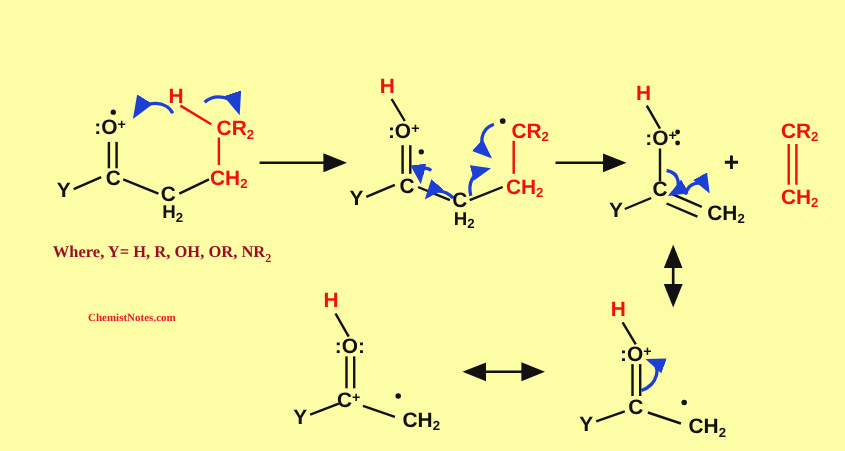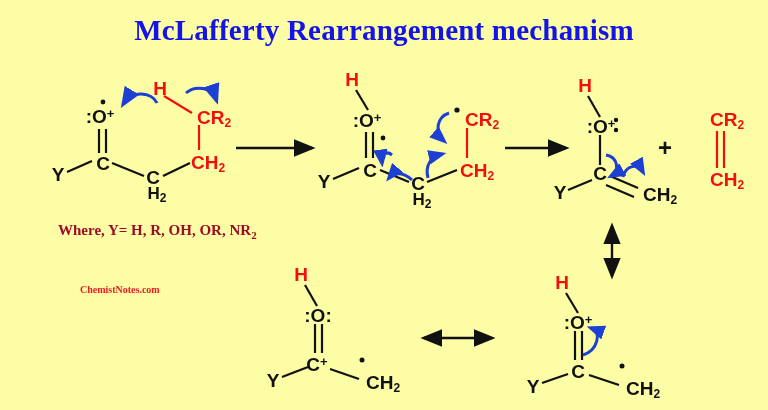--- a/index.html
+++ b/index.html
@@ -35,21 +35,20 @@
   }
   .note-where {
     position: absolute;
     left: 48px;
     top: 222px;
     color: #9B0D26;
     font-family: "Liberation Serif", serif;
     font-weight: bold;
     font-size: 15px;
     white-space: nowrap;
-    margin-left: 10px;
   }
   .note-where sub { font-size: 11px; }
   .watermark {
     position: absolute;
     left: 80px;
     top: 284px;
     color: #ED1C24;
     font-family: "Liberation Serif", serif;
     font-weight: bold;
     font-size: 10px;
@@ -89,21 +88,20 @@
   .bond-red { stroke: #F01010; stroke-width: 2.2; fill: none; }
   .arrow-blue { stroke: #1C3FD4; stroke-width: 3; fill: none; }
   .arrow-black { stroke: #111111; stroke-width: 2.4; fill: none; }
   .dot { fill: #111111; }
 </style>
 </head>
 <body>
 
 <div id="canvas">
 
-  <div class="title">McLafferty Rearrangement mechanism</div>
 
   <svg width="768" height="410">
     <defs>
       <marker id="blkhead" markerWidth="9" markerHeight="9" refX="7.5" refY="3.6" orient="auto">
         <path d="M0,0 L9,3.6 L0,7.2 Z" fill="#111111"></path>
       </marker>
       <marker id="blktail" markerWidth="9" markerHeight="9" refX="1.5" refY="3.6" orient="auto">
         <path d="M9,0 L0,3.6 L9,7.2 Z" fill="#111111"></path>
       </marker>
       <marker id="bluehead" markerWidth="7" markerHeight="7" refX="5" refY="2.8" orient="auto">

